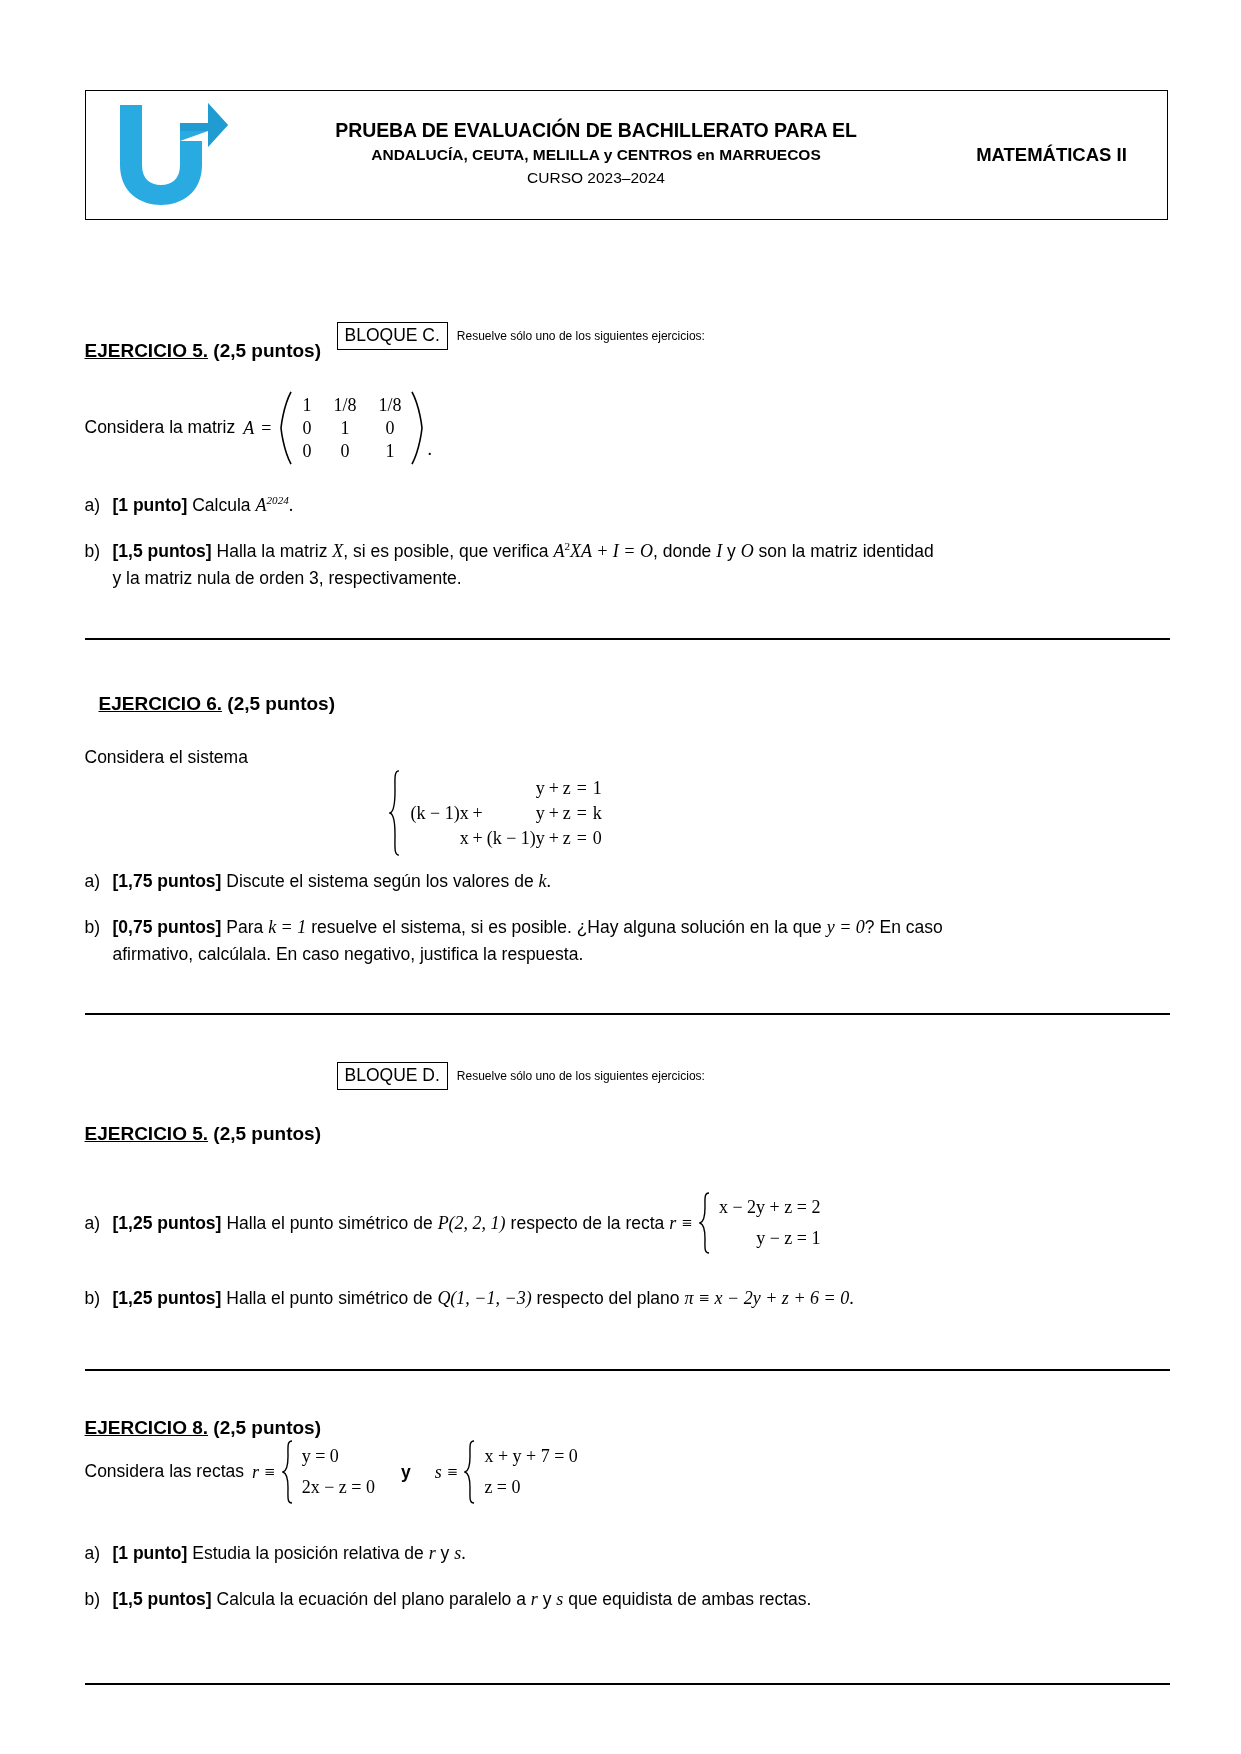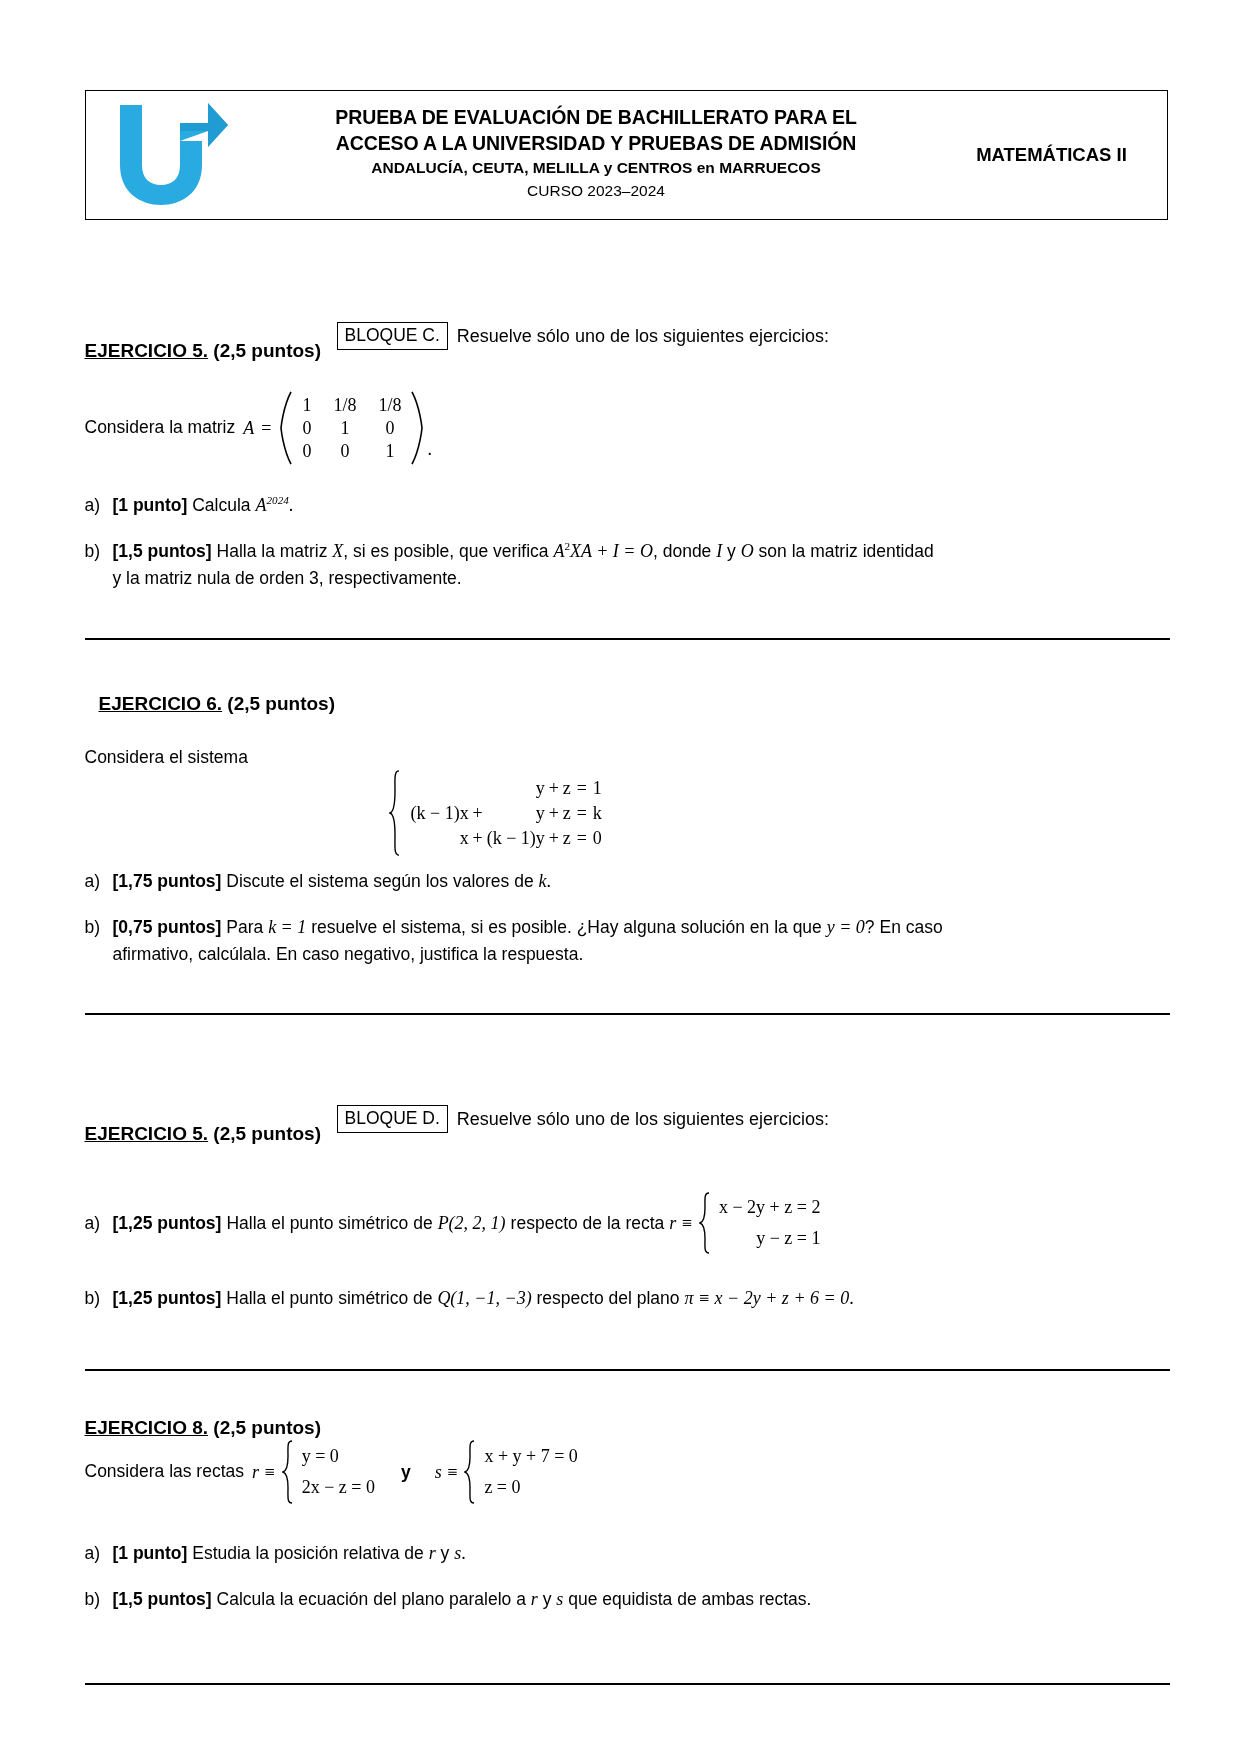--- a/index.html
+++ b/index.html
@@ -111,21 +111,21 @@
     align-items: center;
     gap: 9px;
     margin-top: 40px;
   }
   .bloque-tag {
     border: 1px solid #000;
     padding: 2px 7px 3px 7px;
     font-size: 17.5px;
     line-height: 1.2;
   }
-  .bloque-desc { font-size: 18px; }
+  .bloque-desc { font-size: 12px; }
 
   
   .ex-head {
     position: absolute;
     font-size: 19px;
     font-weight: bold;
     white-space: nowrap;
   }
   .ex-head .ex-name { text-decoration: underline; }
 
@@ -232,21 +232,20 @@
       <svg class="logo-svg" width="118" height="108" viewBox="0 0 118 108">
         <path d="M8 4 L8 64 C8 92 29 104 49 104 C69 104 90 92 90 64 L90 40 L68 40 L68 64
                  C68 78 60 84 49 84 C38 84 30 78 30 64 L30 4 Z" fill="#29ABE2"></path>
         <path d="M68 40 L68 22 L96 22 L96 2 L116 24 L96 46 L96 30 Z" fill="#29ABE2"></path>
         <path d="M96 2 L116 24 L96 46 L96 30 L68 30 L68 22 L96 22 Z" fill="#1B8FC4" opacity="0.55"></path>
       </svg>
     </div>
 
     <div class="title-cell">
       <div class="title-line-1">PRUEBA DE EVALUACIÓN DE BACHILLERATO PARA EL</div>
-      <div class="title-line-2">ACCESO A LA UNIVERSIDAD Y PRUEBAS DE ADMISIÓN</div>
       <div class="title-line-3">ANDALUCÍA, CEUTA, MELILLA y CENTROS en MARRUECOS</div>
       <div class="title-line-4">CURSO 2023–2024</div>
     </div>
 
     <div class="subject-cell">
       <div class="subject-text">MATEMÁTICAS II</div>
     </div>
   </div>
 
   <div class="bloque-row" style="left:330px; top:282px;">
@@ -374,21 +373,21 @@
       <span class="m">k = 1</span>
       <span>resuelve el sistema, si es posible. ¿Hay alguna solución en la que</span>
       <span class="m">y = 0</span><span>? En caso</span>
       <br>
       <span>afirmativo, calcúlala. En caso negativo, justifica la respuesta.</span>
     </span>
   </div>
 
   <div class="sep" style="top:1013px;"></div>
 
-  <div class="bloque-row" style="left:330px; top:1065px;">
+  <div class="bloque-row" style="left:330px; top:1022px;">
     <span class="bloque-tag">BLOQUE D.</span>
     <span class="bloque-desc">Resuelve sólo uno de los siguientes ejercicios:</span>
   </div>
 
   <div class="ex-head" style="left:78px; top:1123px;">
     <span class="ex-name">EJERCICIO 5.</span>
     <span>(2,5 puntos)</span>
   </div>
 
   <div class="item" style="left:78px; top:1192px; width:1010px; align-items:center;">

